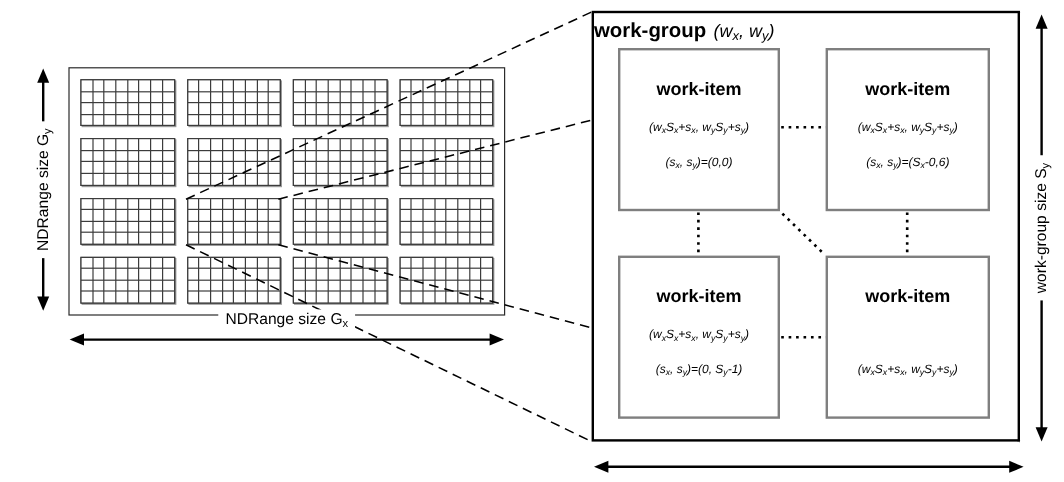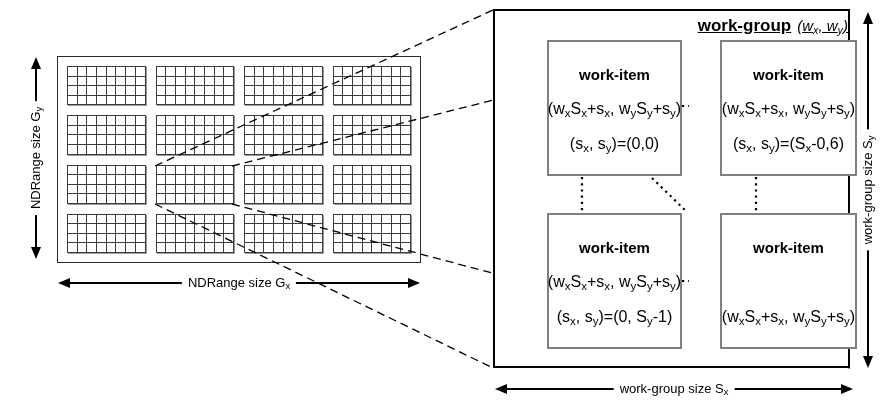--- a/index.html
+++ b/index.html
@@ -18,29 +18,29 @@
     border:2px solid #000; background:#fff; z-index:3; }
   .overlay-label { position:absolute; z-index:4; background:#fff; padding:0 6px;
     font-size:13px; white-space:nowrap; text-align:center; }
   .vlabel { transform:translate(-50%,-50%) rotate(-90deg); }
   .hlabel { transform:translate(-50%,-50%); }
   
   .wg-block { display:grid; gap:1px; background:#3c3c3c; border:1px solid #3c3c3c;
     box-shadow:1px 1px 0 #9a9a9a; }
   .wg-cell { background:#fff; min-width:0; min-height:0; }
   
-  .wg-title { position:absolute; top:5px; left:0; width:100%; text-align:right;
-    font-size:17px; z-index:2;text-decoration:underline; }
+  .wg-title { position:absolute; top:5px; left:0; width:100%; text-align:left;
+    font-size:17px; z-index:2; }
   .wg-title .b { font-weight:bold; }
   .wg-title .i { font-style:italic; font-size:15px; margin-left:6px; }
   .wi-box { position:absolute; border:2px solid #7f7f7f; background:#fff; z-index:2;
     display:flex; flex-direction:column; align-items:center;
-    padding:24px 2px 20px 2px; justify-content:space-between;margin-left:32px; }
+    padding:24px 2px 32px 2px; justify-content:space-between; }
   .wi-title { font-weight:bold; font-size:15px; }
-  .wi-formula { font-size:16px; white-space:nowrap; }
+  .wi-formula { font-style:italic; font-size:10px; white-space:nowrap; }
   .sub { font-size:0.72em; vertical-align:-0.25em; }
   .dotsvg { position:absolute; left:0; top:0; width:100%; height:100%; z-index:1; }
 </style>
 </head>
 <body>
 
 <div class="canvas">
 
   <div class="ndrange-box" style="grid-template-columns: repeat(4, 1fr); grid-template-rows: repeat(4, 1fr);">
       <div class="wg-block" style="grid-template-columns: repeat(8, 1fr); grid-template-rows: repeat(4, 1fr);">
@@ -649,17 +649,16 @@
       <div class="wi-formula"><span>(w</span><span class="sub">x</span><span>S</span><span class="sub">x</span><span>+s</span><span class="sub">x</span><span>, w</span><span class="sub">y</span><span>S</span><span class="sub">y</span><span>+s</span><span class="sub">y</span><span>)</span></div>
       <div class="wi-formula"><span>(s</span><span class="sub">x</span><span>, s</span><span class="sub">y</span><span>)=(0, S</span><span class="sub">y</span><span>-1)</span></div>
     </div>
     <div class="wi-box" style="left:193px;top:202px;width:137px;height:136px">
       <div class="wi-title">work-item</div>
       <div class="wi-formula"><span>(w</span><span class="sub">x</span><span>S</span><span class="sub">x</span><span>+s</span><span class="sub">x</span><span>, w</span><span class="sub">y</span><span>S</span><span class="sub">y</span><span>+s</span><span class="sub">y</span><span>)</span></div>
     </div>
   </div>
 
   <div class="overlay-label vlabel" style="left:36px;top:158px"><span>NDRange size G</span><span class="sub">y</span></div>
-  <div class="overlay-label hlabel" style="left:239px;top:283px"><span>NDRange size G</span><span class="sub">x</span></div>
-  <div class="overlay-label hlabel" style="left:674px;top:389px"><span>work-group size S</span><span class="sub">x</span></div>
+  <div class="overlay-label hlabel" style="left:239px;top:266px"><span>NDRange size G</span><span class="sub">x</span></div>
   <div class="overlay-label vlabel" style="left:868px;top:190px"><span>work-group size S</span><span class="sub">y</span></div>
 
 </div>
 
 </body></html>

